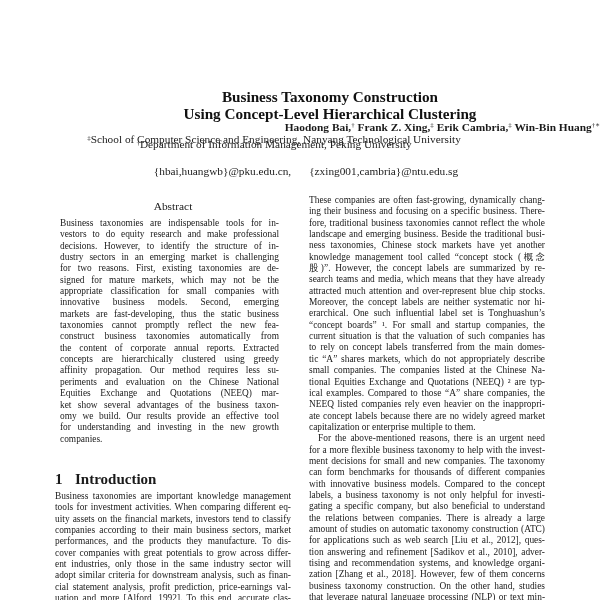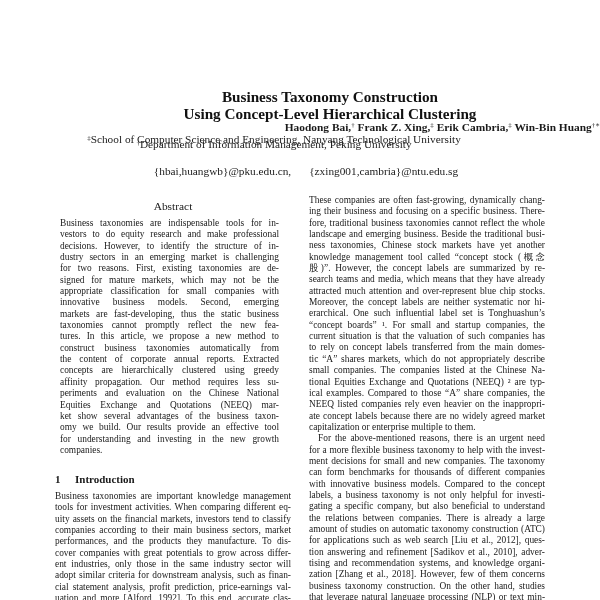--- a/index.html
+++ b/index.html
@@ -17,21 +17,21 @@
   .aff sup { font-size: 7px; vertical-align: top; position: relative; top: -1px; }
   .email { position: absolute; left: 0; width: 600px; text-align: center; font-size: 11.3px; line-height: 13px; margin-left: 6px; }
   .email .sp { display: inline-block; width: 18px; }
   .abs-head { position: absolute; left: 55px; width: 236px; top: 200px; text-align: center;
               font-weight: normal; font-size: 11.4px; line-height: 13px; }
   .col { position: absolute; font-size: 9.4px; line-height: 11.35px; }
   .line { display: block; height: 11.35px; white-space: nowrap; text-align: justify;
           text-align-last: justify; overflow: hidden; }
   .line.last { text-align-last: left; }
   .abs { left: 60px; width: 219px; top: 218px; }
-  .sec-head { position: absolute; left: 55px; top: 473px; font-weight: bold; font-size: 11px; line-height: 13px; }
+  .sec-head { position: absolute; left: 55px; top: 473px; font-weight: bold; font-size: 15px; line-height: 13px; }
   .sec-head .num { display: inline-block; width: 20px; }
   .intro { left: 55px; width: 236px; top: 491px; }
   .right { left: 309px; width: 236px; top: 195px; }
   .indent { text-indent: 9px; }
 </style>
 </head>
 <body>
 
 <div class="page">
 
@@ -63,21 +63,20 @@
     <span class="line">Business taxonomies are indispensable tools for in-</span>
     <span class="line">vestors to do equity research and make professional</span>
     <span class="line">decisions. However, to identify the structure of in-</span>
     <span class="line">dustry sectors in an emerging market is challenging</span>
     <span class="line">for two reasons. First, existing taxonomies are de-</span>
     <span class="line">signed for mature markets, which may not be the</span>
     <span class="line">appropriate classification for small companies with</span>
     <span class="line">innovative business models.   Second, emerging</span>
     <span class="line">markets are fast-developing, thus the static business</span>
     <span class="line">taxonomies cannot promptly reflect the new fea-</span>
-    <span class="line">tures. In this article, we propose a new method to</span>
     <span class="line">construct business taxonomies automatically from</span>
     <span class="line">the content of corporate annual reports. Extracted</span>
     <span class="line">concepts are hierarchically clustered using greedy</span>
     <span class="line">affinity propagation. Our method requires less su-</span>
     <span class="line">periments and evaluation on the Chinese National</span>
     <span class="line">Equities Exchange and Quotations (NEEQ) mar-</span>
     <span class="line">ket show several advantages of the business taxon-</span>
     <span class="line">omy we build. Our results provide an effective tool</span>
     <span class="line">for understanding and investing in the new growth</span>
     <span class="line last">companies.</span>

